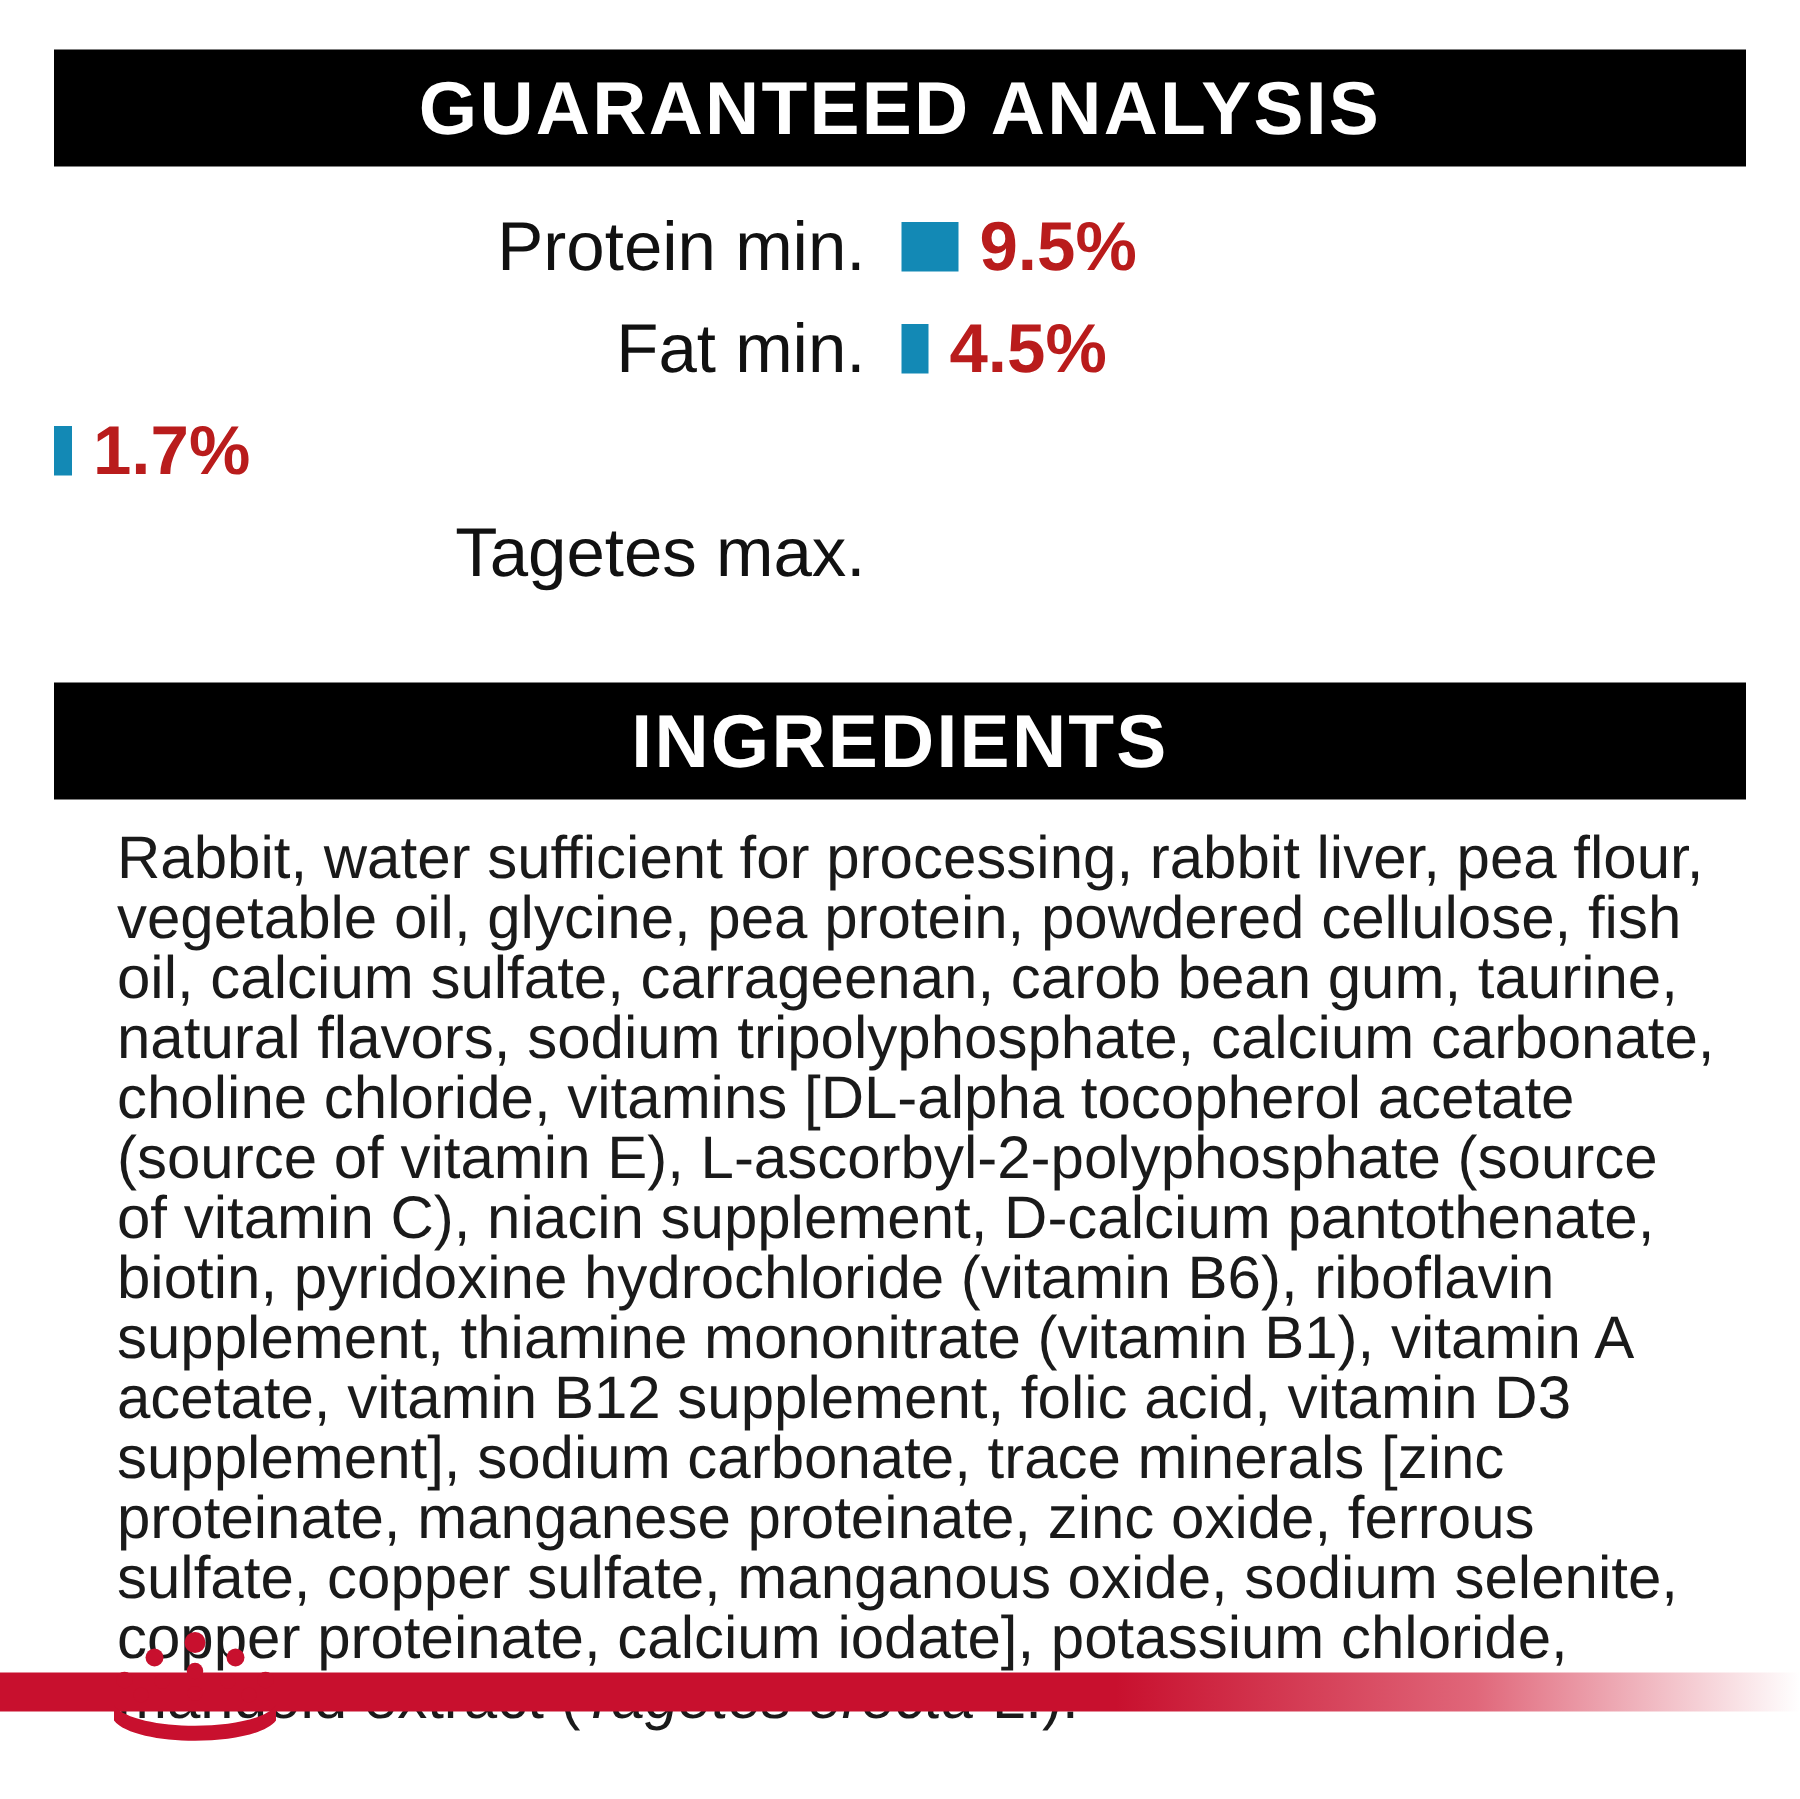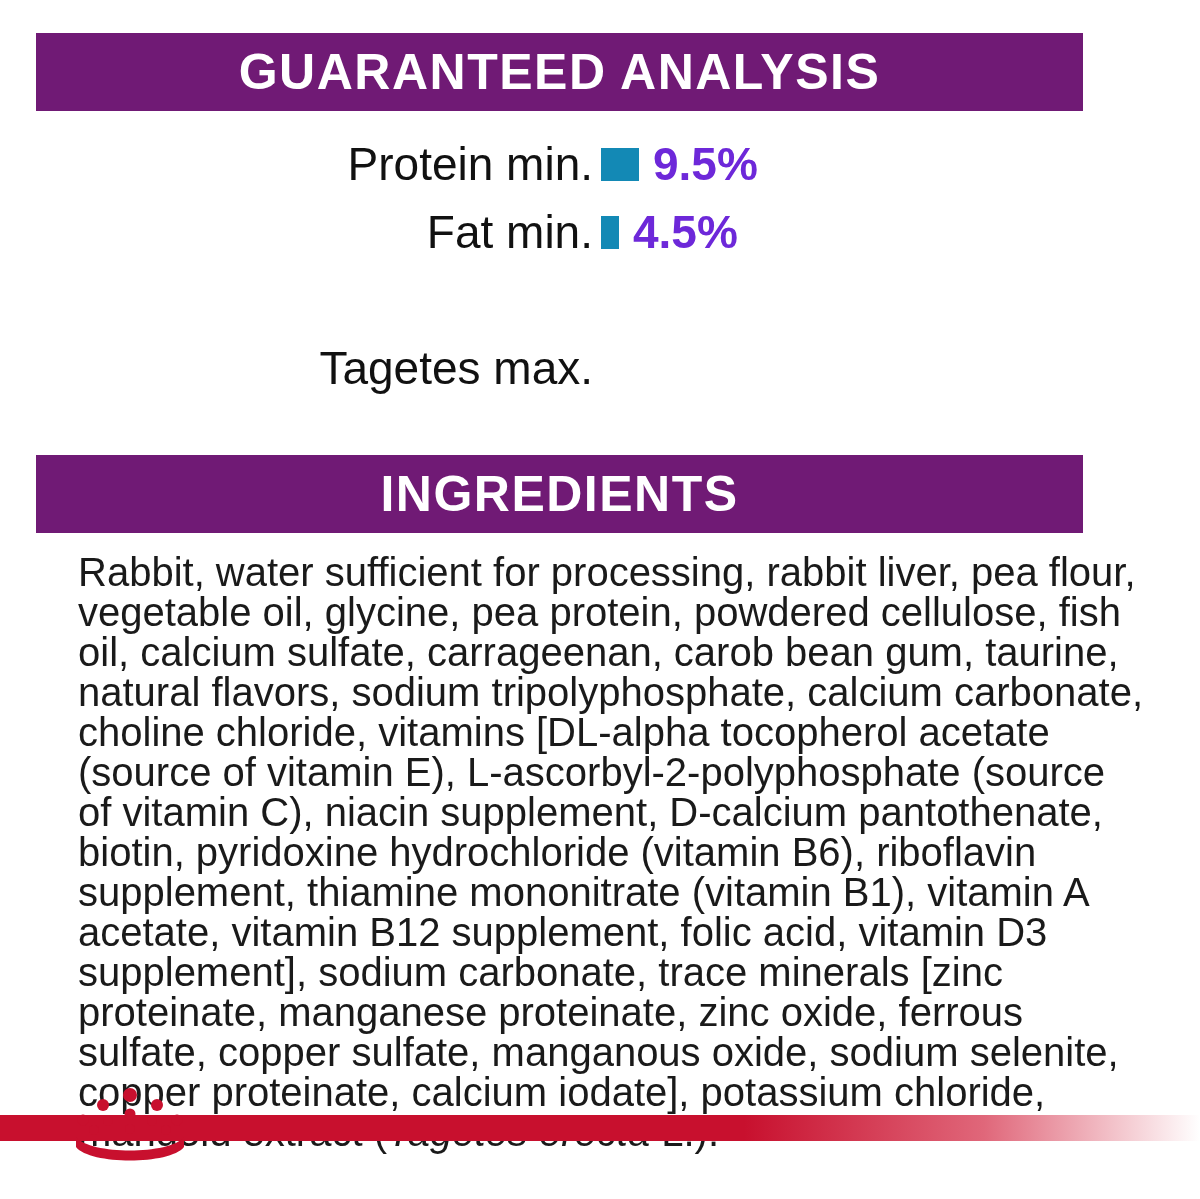--- a/index.html
+++ b/index.html
@@ -18,22 +18,22 @@
   .page {
     position: absolute;
     inset: 0;
     background: #ffffff;
   }
 
   
   .section-bar {
     position: absolute;
     left: 36px;
-    width: 1047px;
-    background: #701a75;
+    width: 1128px;
+    background: #000000;
     display: flex;
     align-items: center;
     justify-content: center;
   }
   .section-bar .bar-title {
     color: #ffffff;
     font-size: 50px;
     font-weight: bold;
     letter-spacing: 1.5px;
     line-height: 1;
@@ -52,42 +52,42 @@
     width: 1128px;
   }
   .ga-row {
     display: flex;
     align-items: center;
     height: 68px;
   }
   .ga-label {
     width: 565px;
     text-align: right;
-    padding-right: 8px;
+    padding-right: 24px;
     box-sizing: border-box;
     font-size: 46px;
     color: #111111;
     font-weight: normal;
     font-family: "Liberation Sans", sans-serif;
     white-space: nowrap;
   }
   .ga-bar-wrap {
     flex: 1;
     display: flex;
     align-items: center;
   }
   .ga-bar {
     height: 33px;
     background: #1389b5;
     display: block;
   }
   .ga-value {
     font-size: 46px;
     font-weight: bold;
-    color: #6d28d9;
+    color: #b91c1c;
     margin-left: 14px;
     white-space: nowrap;
     font-family: "Liberation Sans", sans-serif;
   }
 
   
   .ingredients-text {
     position: absolute;
     top: 552px;
     left: 78px;
@@ -143,20 +143,24 @@
       </div>
     </div>
     <div class="ga-row">
       <div class="ga-label">Fat min.</div>
       <div class="ga-bar-wrap">
         <span class="ga-bar" style="width: 18px;"></span>
         <span class="ga-value">4.5%</span>
       </div>
     </div>
     <div class="ga-row">
+      <div class="ga-bar-wrap">
+        <span class="ga-bar" style="width: 12px;"></span>
+        <span class="ga-value">1.7%</span>
+      </div>
     </div>
     <div class="ga-row">
       <div class="ga-label">Tagetes max.</div>
     </div>
   </div>
 
   <div class="section-bar" id="ing-bar">
     <span class="bar-title">INGREDIENTS</span>
   </div>
 

